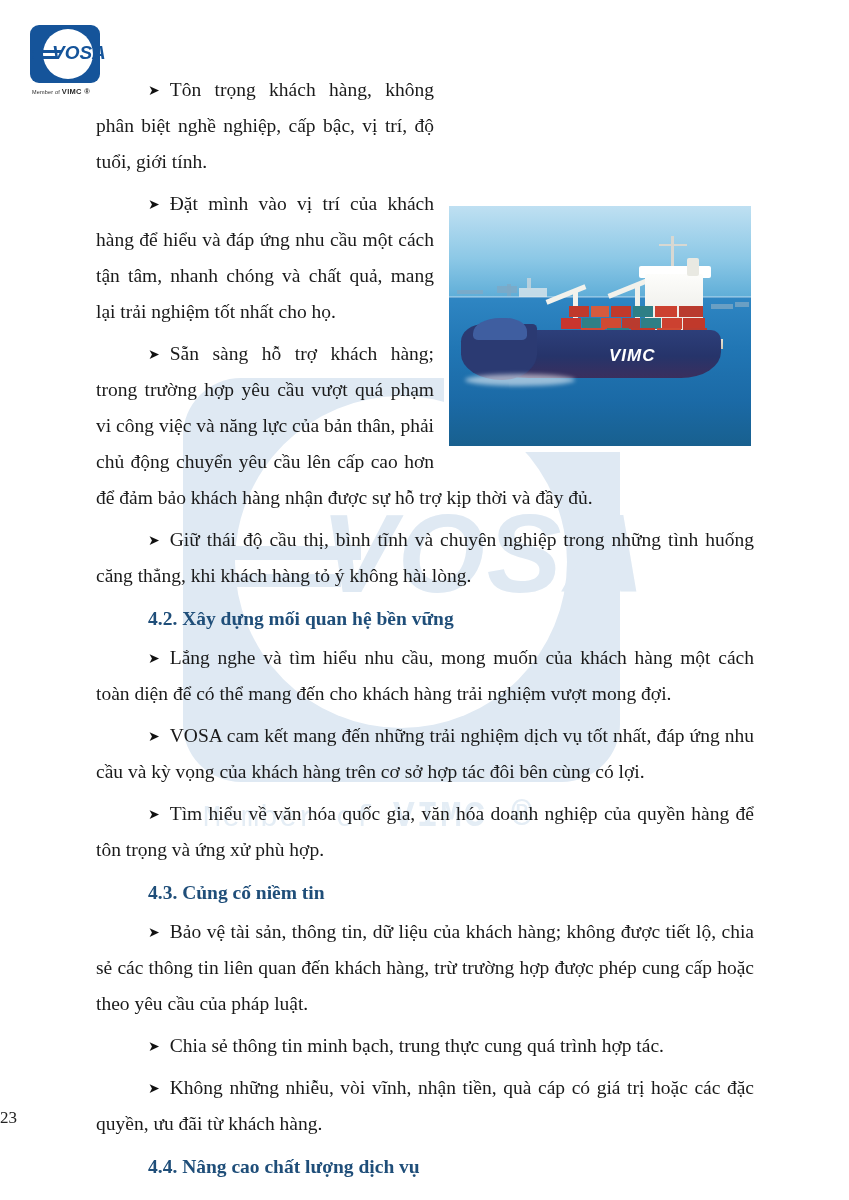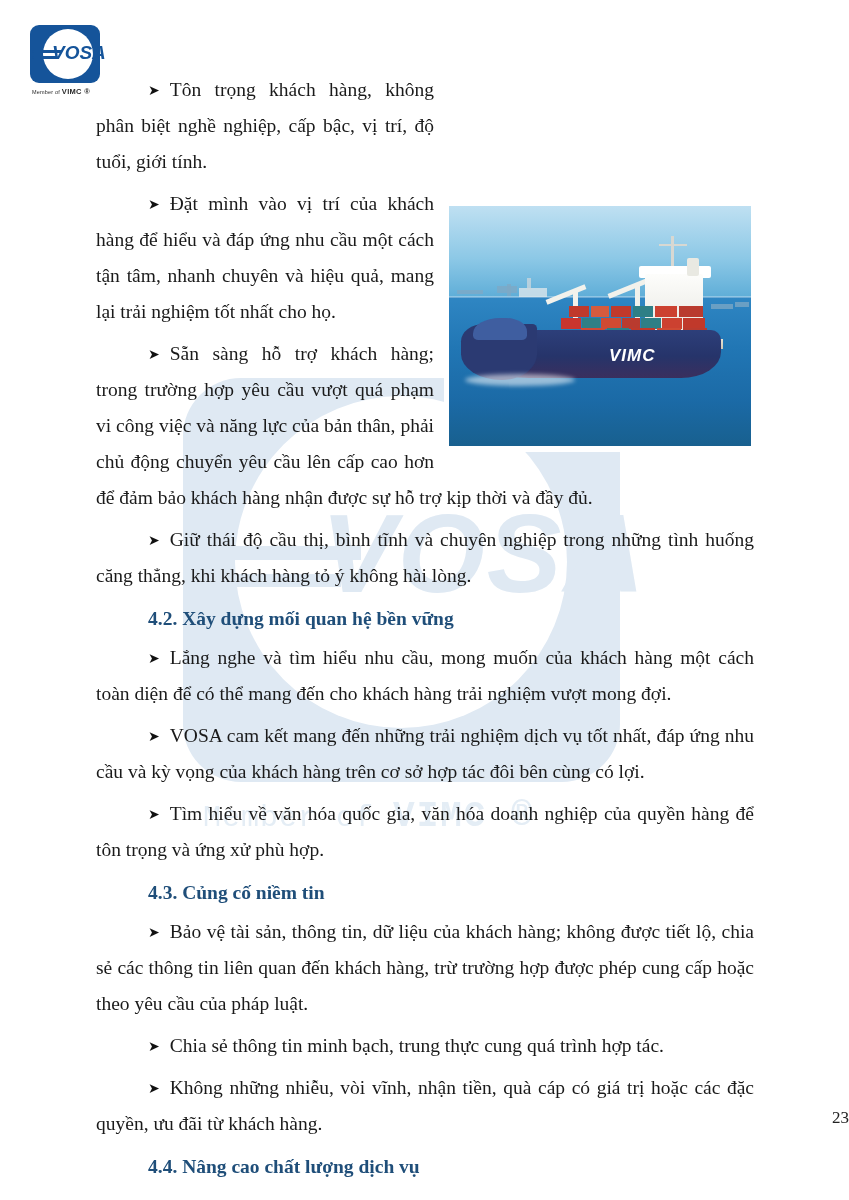--- a/index.html
+++ b/index.html
@@ -307,21 +307,21 @@
     background: rgba(255,255,255,.55);
     border-radius: 50%;
     filter: blur(2px);
   }
 
   .page-number {
     position: absolute;
     left: 0;
     top: 1108px;
     width: 849px;
-    text-align: right;
+    text-align: left;
     font-size: 17px;
     color: #222;
     z-index: 4;
   }
 </style>
 </head>
 <body>
 
 <div class="page">
 
@@ -396,21 +396,21 @@
       <div class="bow"></div>
       <div class="bow-top"></div>
       <div class="vimc-text">VIMC</div>
       <div class="wake"></div>
     </div>
   </div>
 
   <div class="content">
       <div style="float: right; width: 320px; height: 262px; margin-top: 124px; shape-outside: inset(0px);"></div>
       <p class="para"><span class="bullet">➤</span><span>Tôn trọng khách hàng, không phân biệt nghề nghiệp, cấp bậc, vị trí, độ tuổi, giới tính.</span></p>
-      <p class="para"><span class="bullet">➤</span><span>Đặt mình vào vị trí của khách hàng để hiểu và đáp ứng nhu cầu một cách tận tâm, nhanh chuyên và hiệu quả, mang lại trải nghiệm tốt nhất cho họ.</span></p>
+      <p class="para"><span class="bullet">➤</span><span>Đặt mình vào vị trí của khách hàng để hiểu và đáp ứng nhu cầu một cách tận tâm, nhanh chóng và chất quả, mang lại trải nghiệm tốt nhất cho họ.</span></p>
       <p class="para"><span class="bullet">➤</span><span>Sẵn sàng hỗ trợ khách hàng; trong trường hợp yêu cầu vượt quá phạm vi công việc và năng lực của bản thân, phải chủ động chuyển yêu cầu lên cấp cao hơn để đảm bảo khách hàng nhận được sự hỗ trợ kịp thời và đầy đủ.</span></p>
       <p class="para"><span class="bullet">➤</span><span>Giữ thái độ cầu thị, bình tĩnh và chuyên nghiệp trong những tình huống căng thẳng, khi khách hàng tỏ ý không hài lòng.</span></p>
       <h3 class="heading">4.2. Xây dựng mối quan hệ bền vững</h3>
       <p class="para"><span class="bullet">➤</span><span>Lắng nghe và tìm hiểu nhu cầu, mong muốn của khách hàng một cách toàn diện để có thể mang đến cho khách hàng trải nghiệm vượt mong đợi.</span></p>
       <p class="para"><span class="bullet">➤</span><span>VOSA cam kết mang đến những trải nghiệm dịch vụ tốt nhất, đáp ứng nhu cầu và kỳ vọng của khách hàng trên cơ sở hợp tác đôi bên cùng có lợi.</span></p>
       <p class="para"><span class="bullet">➤</span><span>Tìm hiểu về văn hóa quốc gia, văn hóa doanh nghiệp của quyền hàng để tôn trọng và ứng xử phù hợp.</span></p>
       <h3 class="heading">4.3. Củng cố niềm tin</h3>
       <p class="para"><span class="bullet">➤</span><span>Bảo vệ tài sản, thông tin, dữ liệu của khách hàng; không được tiết lộ, chia sẻ các thông tin liên quan đến khách hàng, trừ trường hợp được phép cung cấp hoặc theo yêu cầu của pháp luật.</span></p>
       <p class="para"><span class="bullet">➤</span><span>Chia sẻ thông tin minh bạch, trung thực cung quá trình hợp tác.</span></p>
       <p class="para"><span class="bullet">➤</span><span>Không những nhiễu, vòi vĩnh, nhận tiền, quà cáp có giá trị hoặc các đặc quyền, ưu đãi từ khách hàng.</span></p>

